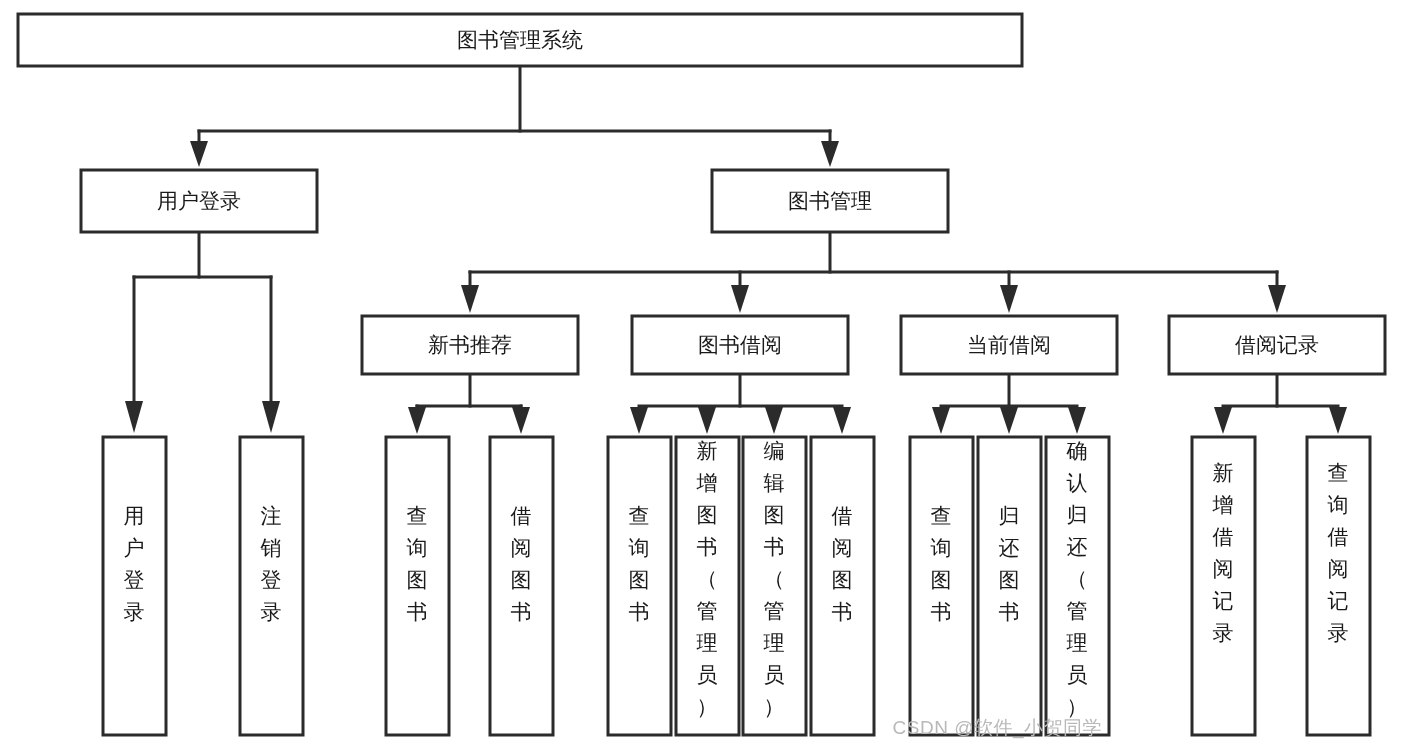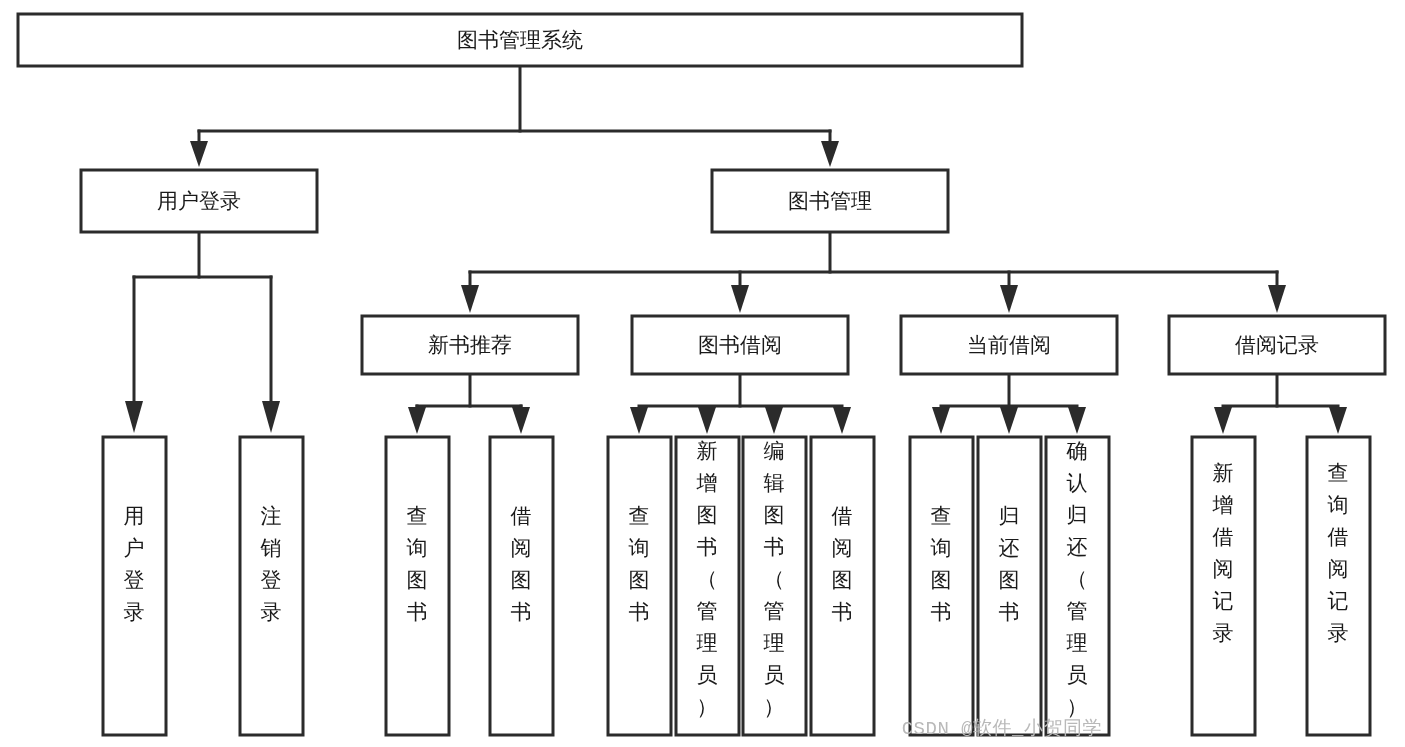--- a/index.html
+++ b/index.html
@@ -52,21 +52,21 @@
   .node-label-v {
     font-family: "Liberation Sans", "DejaVu Sans", sans-serif;
     font-size: 21px;
     fill: #1a1a1a;
     text-anchor: middle;
   }
   .watermark {
     position: absolute;
     right: 10px;
     bottom: 6px;
-    font-family: Liberation Mono, monospace;
+    font-family: Liberation Sans, sans-serif;
     font-size: 19px;
     color: #b9b9b9;
     white-space: nowrap;
     letter-spacing: 0.5px;
     pointer-events: none;
   }
 </style>
 </head>
 <body>
 

